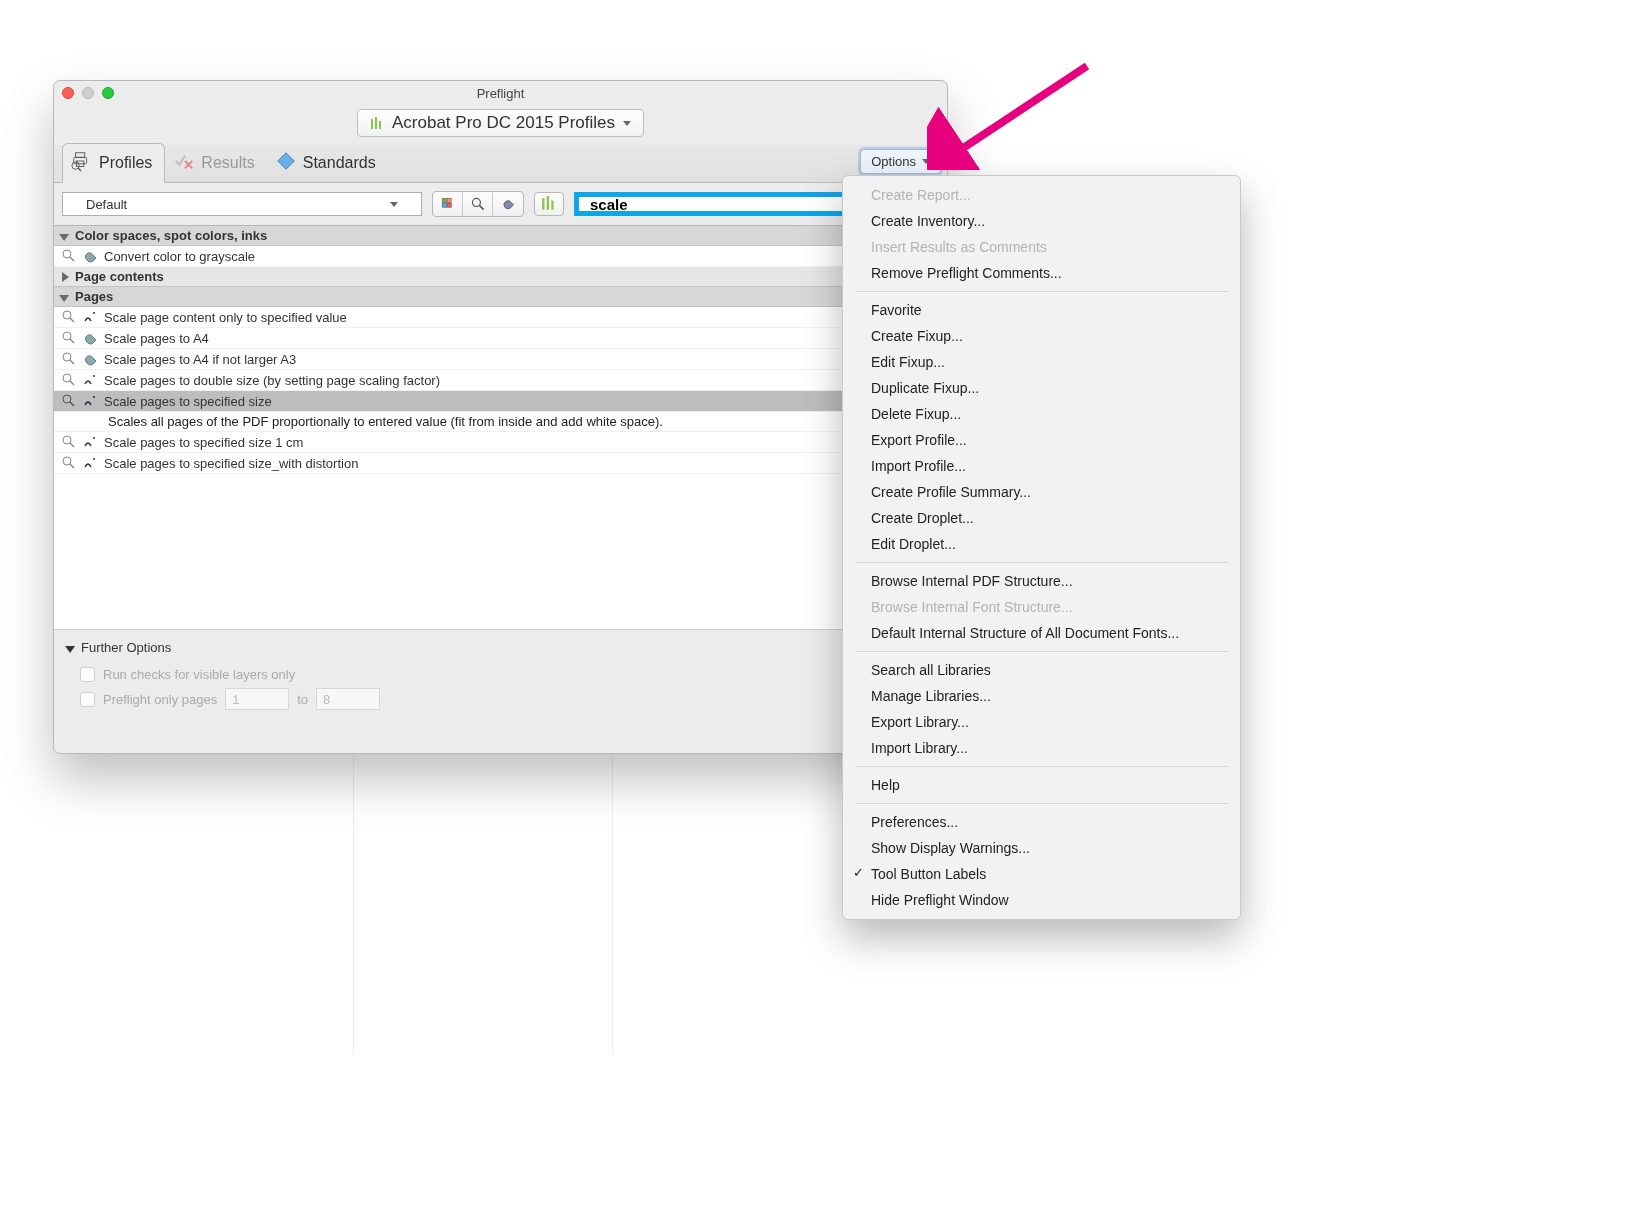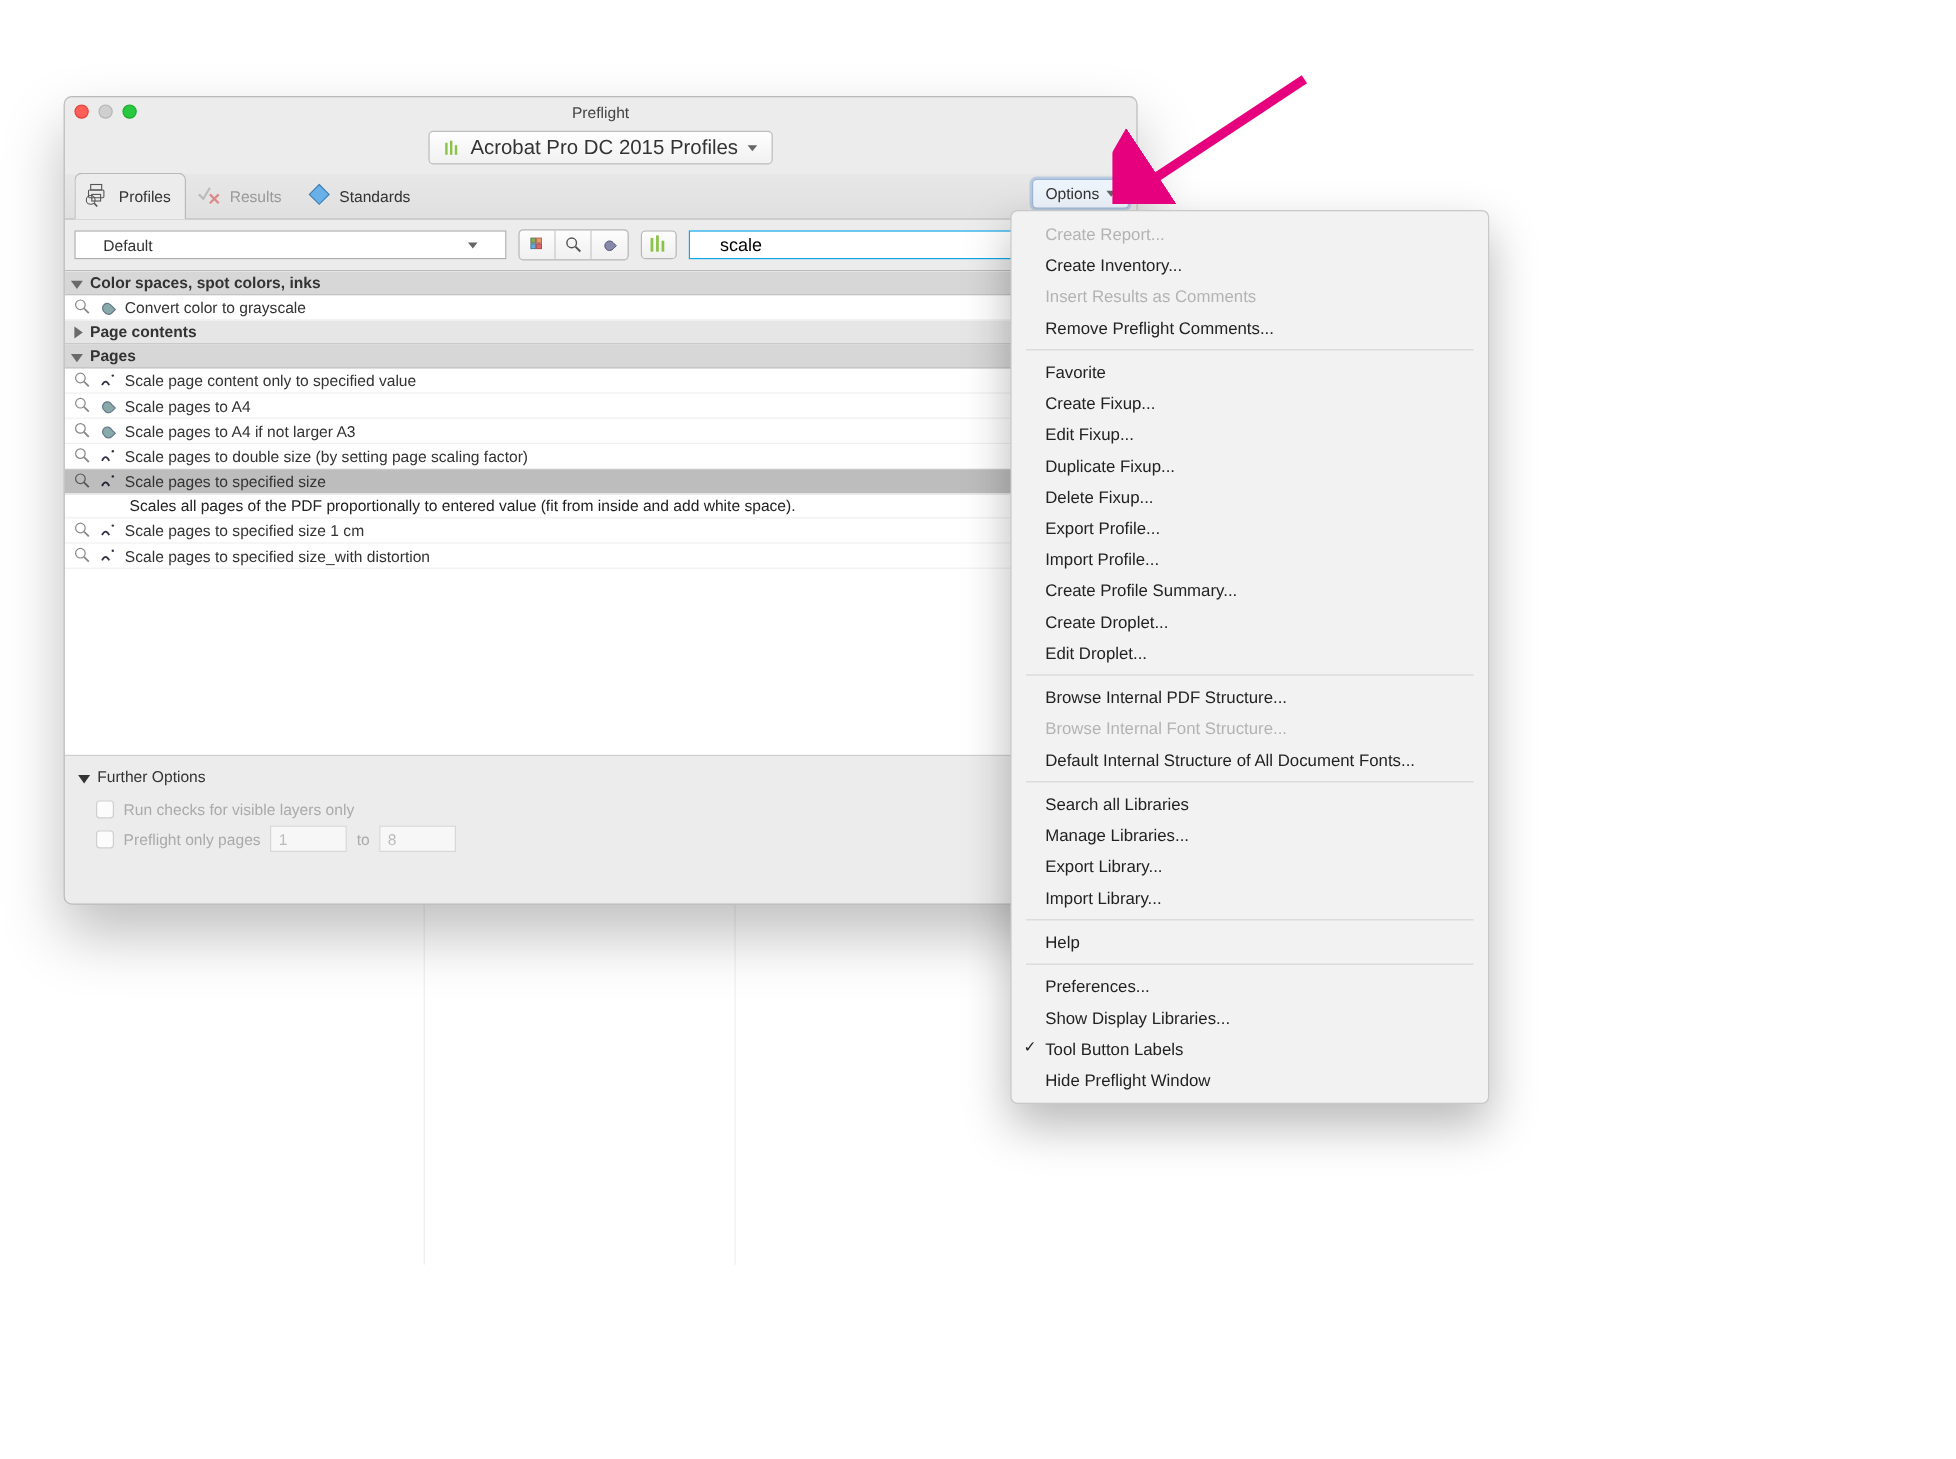--- a/index.html
+++ b/index.html
@@ -62,21 +62,21 @@
     display: flex; align-items: flex-end;
     padding: 0 8px;
     height: 38px;
     border-bottom: 1px solid #b9b9b9;
     background: linear-gradient(#e7e7e7,#e0e0e0);
     position: relative;
   }
   .tab {
     display: flex; align-items: center; gap: 6px;
     padding: 6px 12px 6px 8px;
-    font-size: 13px;
+    font-size: 16px;
     position: relative;
   }
   .tab.active {
     background: #ececec;
     border: 1px solid #b9b9b9;
     border-bottom: 1px solid #ececec;
     border-top-left-radius: 6px;
     border-top-right-radius: 6px;
     margin-bottom: -1px;
   }
@@ -116,23 +116,24 @@
   }
   .tool-group .tbtn:last-child { border-right: none; }
   .tool-single {
     width: 30px; height: 24px;
     border: 1px solid #b7b7b7; border-radius: 4px;
     display:flex; align-items:center; justify-content:center;
     background: linear-gradient(#fdfdfd,#f0f0f0);
   }
   .search-input {
     flex: 1; height: 24px;
-    border: 1px solid #0ea5e9; background: #fff;
-    padding: 0 25px; font-size: 15px;
+    border: 5px solid #0ea5e9; background: #fff;
+    padding: 0 11px; font-size: 15px;
     outline: none;
+    font-weight: bold;
   }
   .list-area {
     background: #fff;
     height: 404px;
     overflow: auto;
     border-bottom: 1px solid #cfcfcf;
   }
   .group-header {
     display:flex; align-items:center; gap:6px;
     background: #d7d7d7;
@@ -530,21 +531,21 @@
   <div class="menu-item">Default Internal Structure of All Document Fonts...</div>
   <div class="menu-sep"></div>
   <div class="menu-item">Search all Libraries</div>
   <div class="menu-item">Manage Libraries...</div>
   <div class="menu-item">Export Library...</div>
   <div class="menu-item">Import Library...</div>
   <div class="menu-sep"></div>
   <div class="menu-item">Help</div>
   <div class="menu-sep"></div>
   <div class="menu-item">Preferences...</div>
-  <div class="menu-item">Show Display Libraries...</div>
+  <div class="menu-item">Show Display Warnings...</div>
   <div class="menu-item checked">Tool Button Labels</div>
   <div class="menu-item">Hide Preflight Window</div>
 </div>
 
 <svg class="annot-arrow" viewBox="0 0 170 110">
   <defs>
     <marker id="ah" markerWidth="14" markerHeight="14" refX="3" refY="6" orient="auto">
       <polygon points="0,0 12,6 0,12" fill="#e6007e"></polygon>
     </marker>
   </defs>

